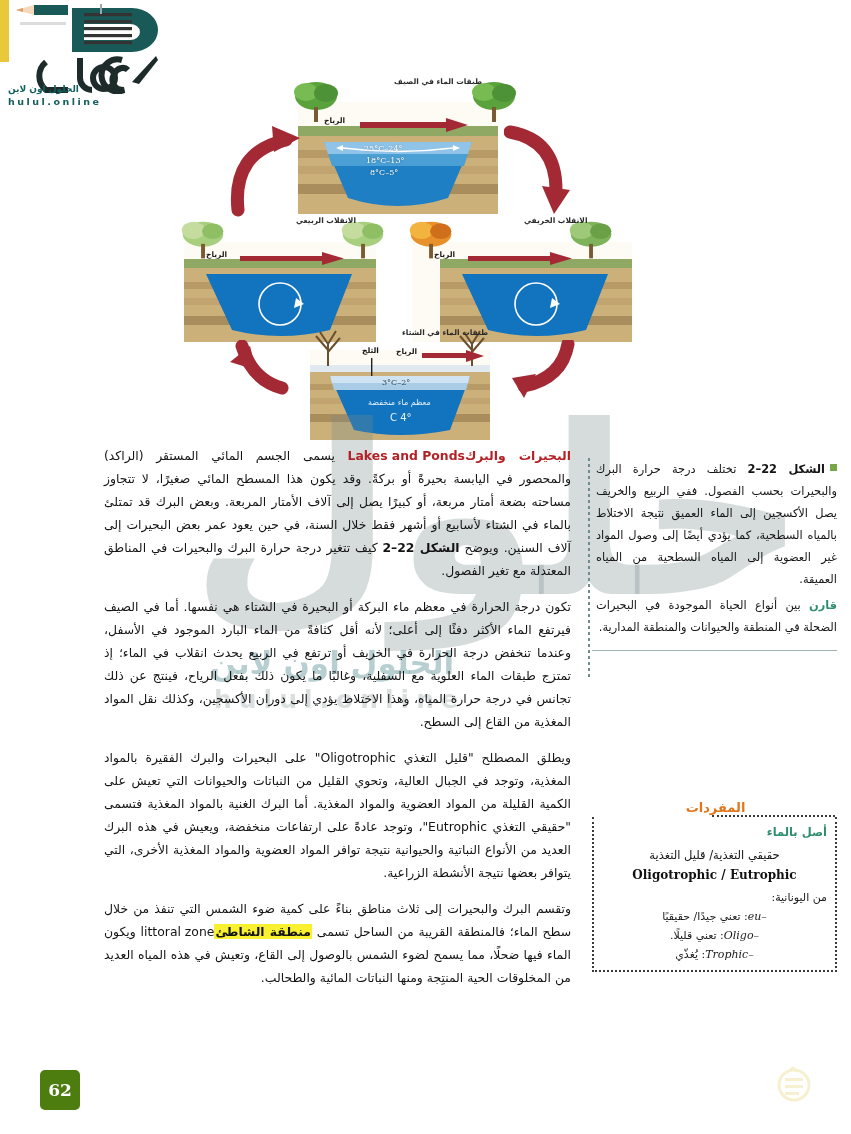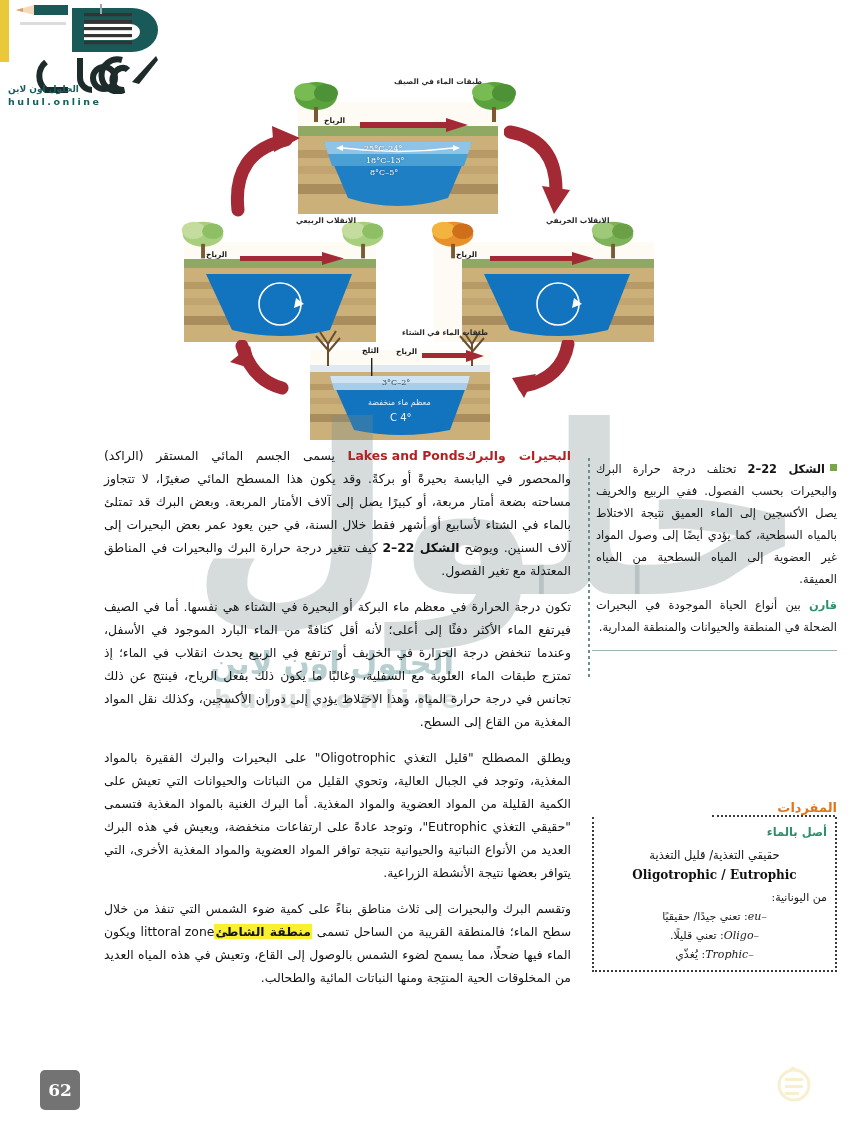--- a/index.html
+++ b/index.html
@@ -63,39 +63,39 @@
     background-size:2px 6px;background-repeat:repeat-y;}
   .fig-caption{font-size:11.4px;line-height:22px;color:#141414;text-align:justify;
     padding-left:4px;}
   .sq-bullet{display:inline-block;width:7px;height:7px;background:#7aa64a;
     margin-left:5px;vertical-align:2px;}
   .green-word{color:#2f8f6d;font-weight:bold;}
   .side-rule{height:1px;background:#9fb3b2;margin:12px 0 0 0;width:100%;}
 
   
   #vocab{position:absolute;right:14px;top:800px;width:245px;direction:rtl;}
-  .vocab-head{font-size:13px;font-weight:bold;color:#e2761b;text-align:right;
+  .vocab-head{font-size:13px;font-weight:bold;color:#e2761b;text-align:center;
     padding-left:2px;margin-bottom:2px;}
   .vocab-box{border:2px dotted #3a3a3a;border-top:none;padding:8px 8px 6px 8px;
     position:relative;}
   .vocab-topline{position:absolute;right:0;left:118px;top:-2px;height:2px;
     border-top:2px dotted #3a3a3a;}
   .vocab-sub{font-size:11.5px;font-weight:bold;color:#2f8f6d;margin-bottom:6px;}
   .vocab-ar{font-size:11.5px;color:#141414;text-align:center;line-height:20px;}
   .vocab-en{font-size:12px;font-weight:bold;color:#111;text-align:center;
     direction:ltr;font-family:"DejaVu Serif","Liberation Serif",serif;
     line-height:20px;margin-bottom:3px;}
   .vocab-line{font-size:11px;color:#1a1a1a;line-height:19px;text-align:right;}
   .vocab-line.ctr{text-align:center;}
   .ital{font-style:italic;font-family:"DejaVu Serif","Liberation Serif",serif;
     direction:ltr;unicode-bidi:embed;display:inline-block;}
 
   
   #page-num{position:absolute;left:40px;bottom:24px;width:40px;height:40px;
-    background:#737373;border-radius:5px;color:#fff;font-weight:bold;
+    background:#4d7c0f;border-radius:5px;color:#fff;font-weight:bold;
     font-size:17px;display:flex;align-items:center;justify-content:center;
     font-family:"DejaVu Serif","Liberation Serif",serif;}
   #footer-icon{position:absolute;right:36px;bottom:30px;width:42px;height:42px;
     opacity:.35;}
 </style>
 </head>
 <body>
 
 <div id="logo-block">
   <div class="logo-yellow-bar"></div>
@@ -199,21 +199,21 @@
       <rect x="26" y="26" width="4" height="15" fill="#7a5a32"></rect>
     </svg>
     <div class="panel-label" style="left:112px;top:-26px;">الانقلاب الربيعي</div>
     <div class="wind-label" style="left:22px;top:8px;">الرياح</div>
     <svg style="position:absolute;left:56px;top:10px;" width="104" height="13" viewBox="0 0 104 13">
       <rect x="0" y="4" width="84" height="5" fill="#a32a35"></rect>
       <polygon points="82,0 104,6.5 82,13" fill="#a32a35"></polygon>
     </svg>
   </div>
 
-  <div class="panel" style="left:238px;top:170px;width:220px;height:100px;margin-left:22px;">
+  <div class="panel" style="left:238px;top:170px;width:220px;height:100px;">
     <svg width="192" height="100" viewBox="0 0 192 100">
       <rect width="192" height="100" fill="#fdfbf4"></rect>
       <rect y="26" width="192" height="74" fill="#cbb07a"></rect>
       <rect y="40" width="192" height="7" fill="#b79a66"></rect>
       <rect y="56" width="192" height="7" fill="#c2a470"></rect>
       <rect y="74" width="192" height="9" fill="#a98d5d"></rect>
       <path d="M0 26 H192 V17 H0 Z" fill="#8fa863"></path>
       <path d="M22 32 H168 L146 88 Q96 100 48 88 Z" fill="#1273be"></path>
       <circle cx="96" cy="62" r="21" fill="none" stroke="#fff" stroke-width="1.6"></circle>
       <polygon points="112,56 120,62 110,66" fill="#fff"></polygon>

